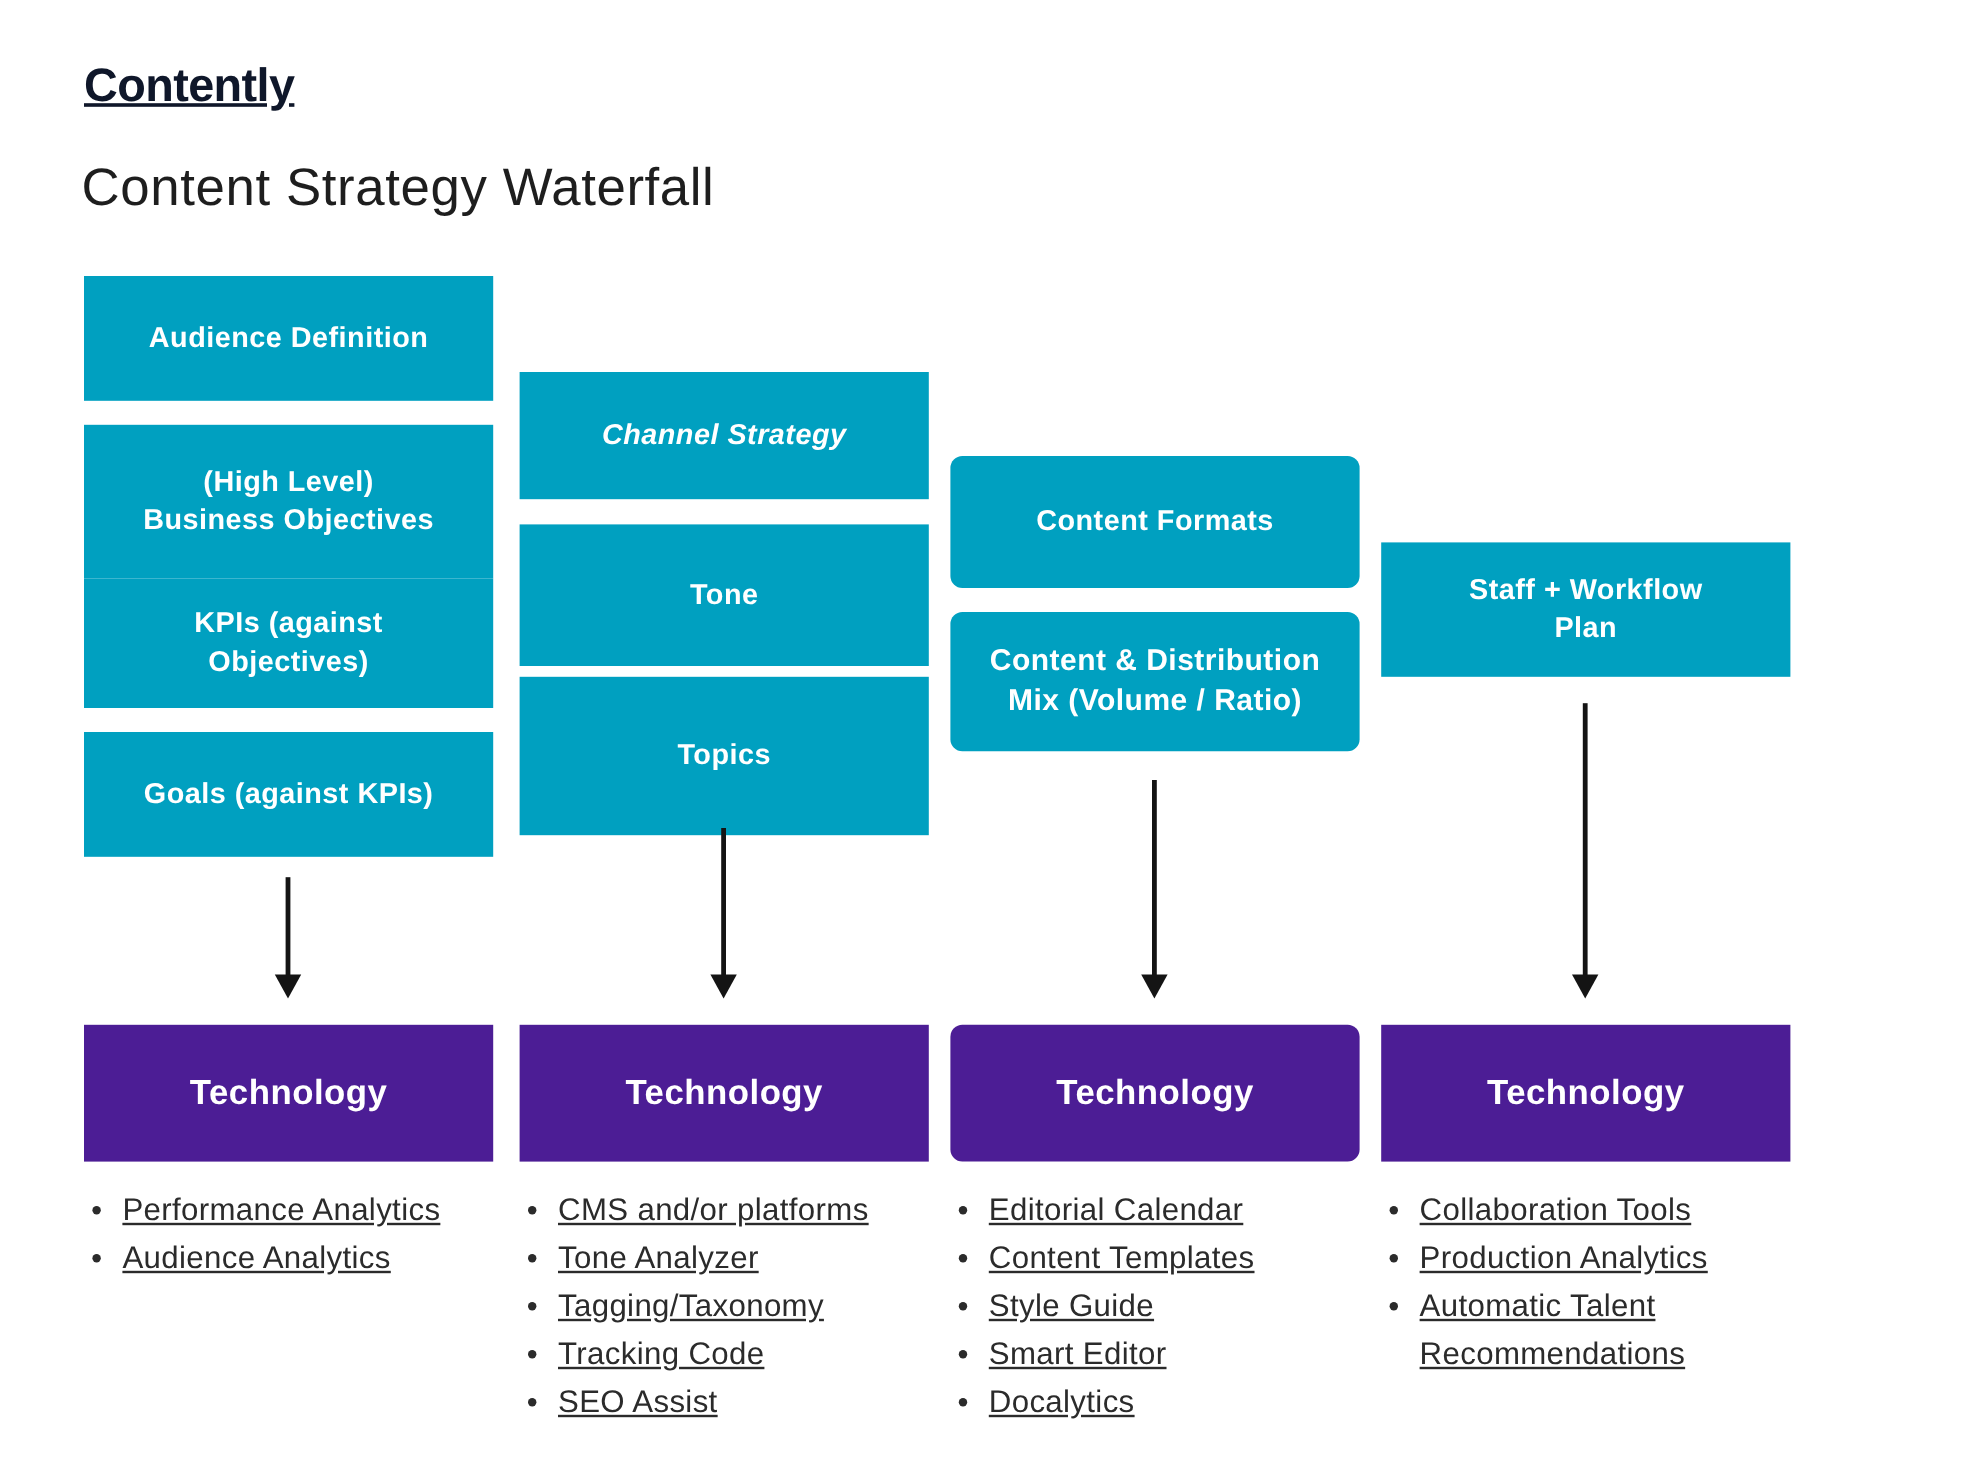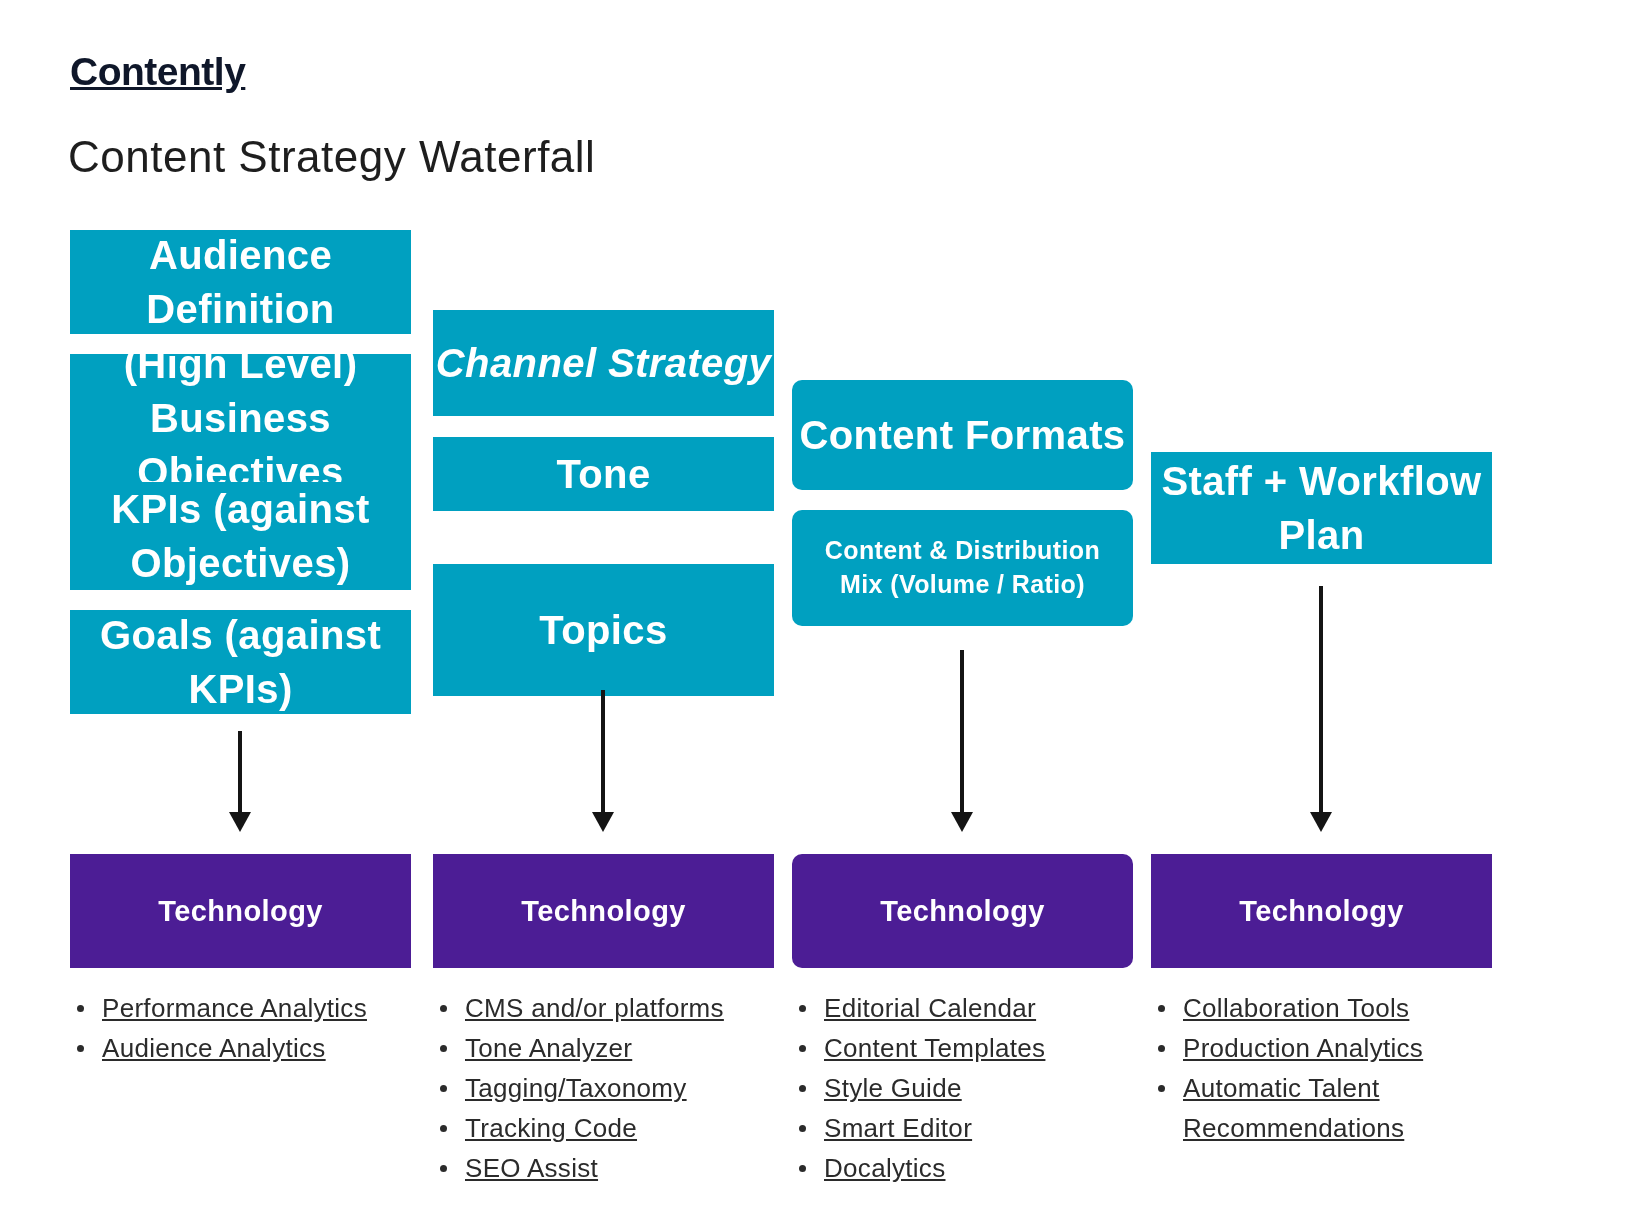--- a/index.html
+++ b/index.html
@@ -17,21 +17,21 @@
   .title {
     position:absolute; left:68px; top:132px; margin:0;
     font-size:44px; font-weight:400; letter-spacing:0.5px;
     color:#1e1e1e;
   }
   .box {
     position:absolute; width:341px;
     background:#00a0c0;
     display:flex; align-items:center; justify-content:center;
     text-align:center; white-space:pre-line;
-    color:#ffffff; font-weight:700; font-size:40px; line-height:1.35;
+    color:#ffffff; font-weight:700; font-size:24px; line-height:1.35;
     letter-spacing:0.4px;
   }
   .box.small { font-size:25px; }
   .tech {
     position:absolute; width:341px; top:854px; height:114px;
     background:#4c1d95;
     display:flex; align-items:center; justify-content:center;
     color:#ffffff; font-weight:700; font-size:29px; letter-spacing:0.4px;
   }
   .arrow {
@@ -81,21 +81,21 @@
     <div class="arrow" style="left:238px; top:731px; height:82px;"></div>
     <div class="tech c1">Technology</div>
     <ul class="tech-list c1">
       <li><span class="blt"></span><span>Performance Analytics</span></li>
       <li><span class="blt"></span><span>Audience Analytics</span></li>
     </ul>
   </div>
 
   <div>
     <div class="box c2" style="top:310px; height:106px;font-style:italic;">Channel Strategy</div>
-    <div class="box c2" style="top:437px; height:74px;">Tone</div>
+    <div class="box c2" style="top:437px; height:118px;">Tone</div>
     <div class="box c2" style="top:564px; height:132px;">Topics</div>
     <div class="arrow" style="left:601px; top:690px; height:123px;"></div>
     <div class="tech c2">Technology</div>
     <ul class="tech-list c2">
       <li><span class="blt"></span><span>CMS and/or platforms</span></li>
       <li><span class="blt"></span><span>Tone Analyzer</span></li>
       <li><span class="blt"></span><span>Tagging/Taxonomy</span></li>
       <li><span class="blt"></span><span>Tracking Code</span></li>
       <li><span class="blt"></span><span>SEO Assist</span></li>
     </ul>

